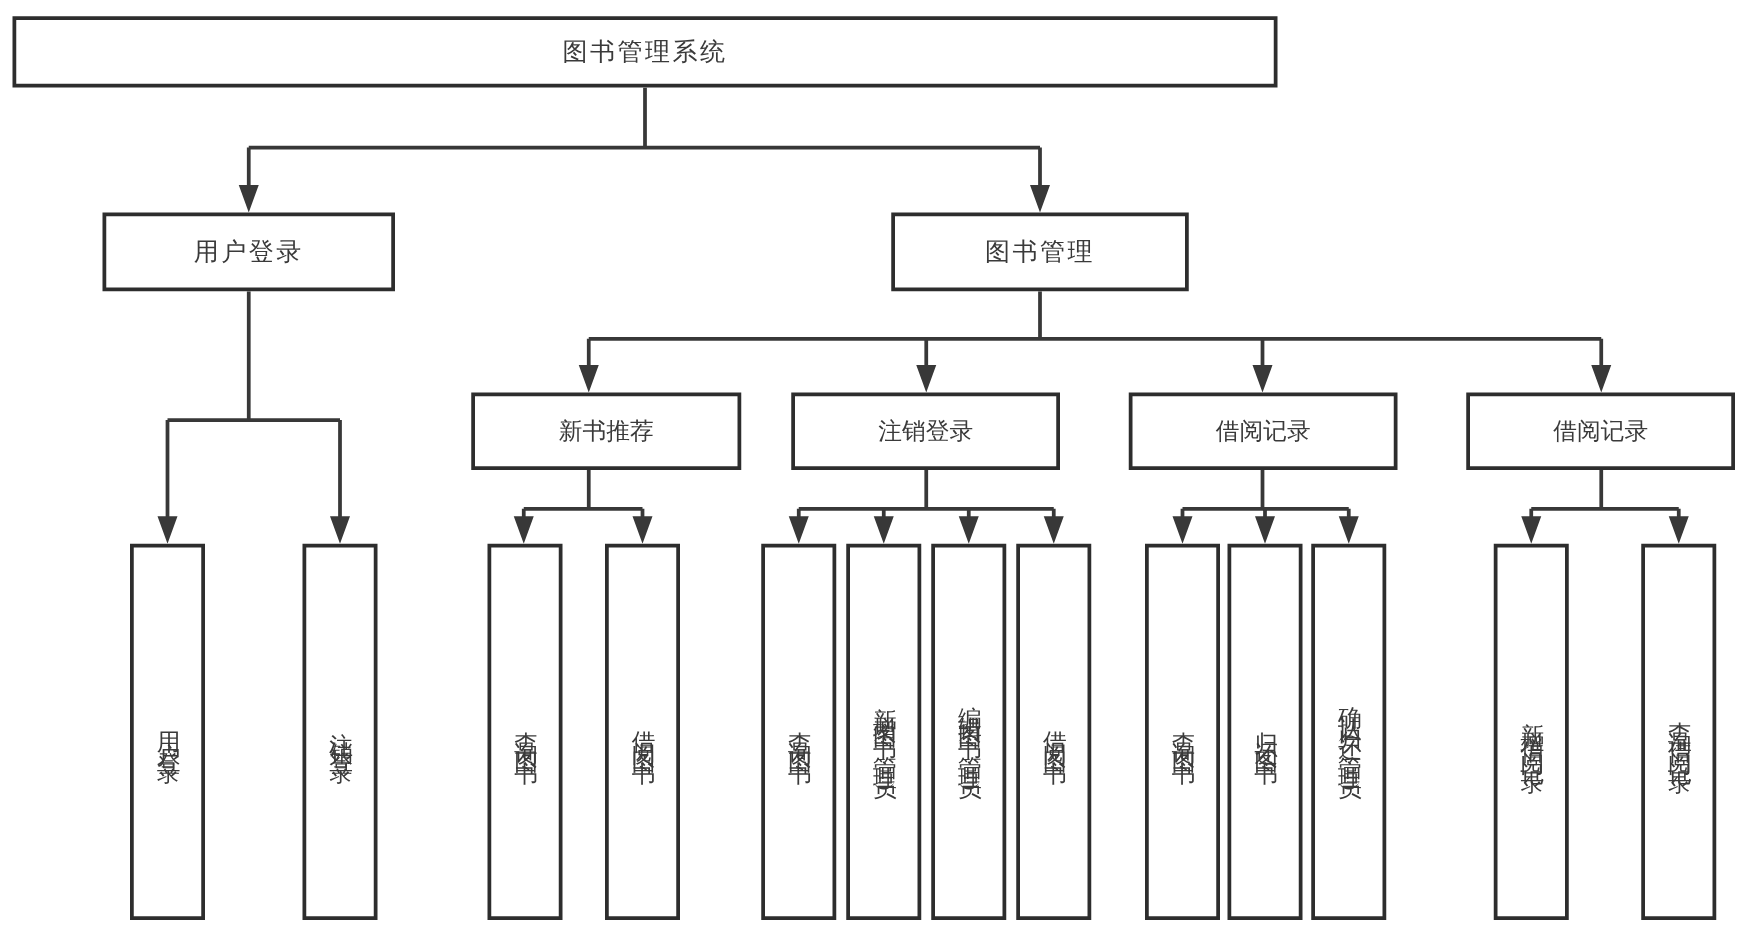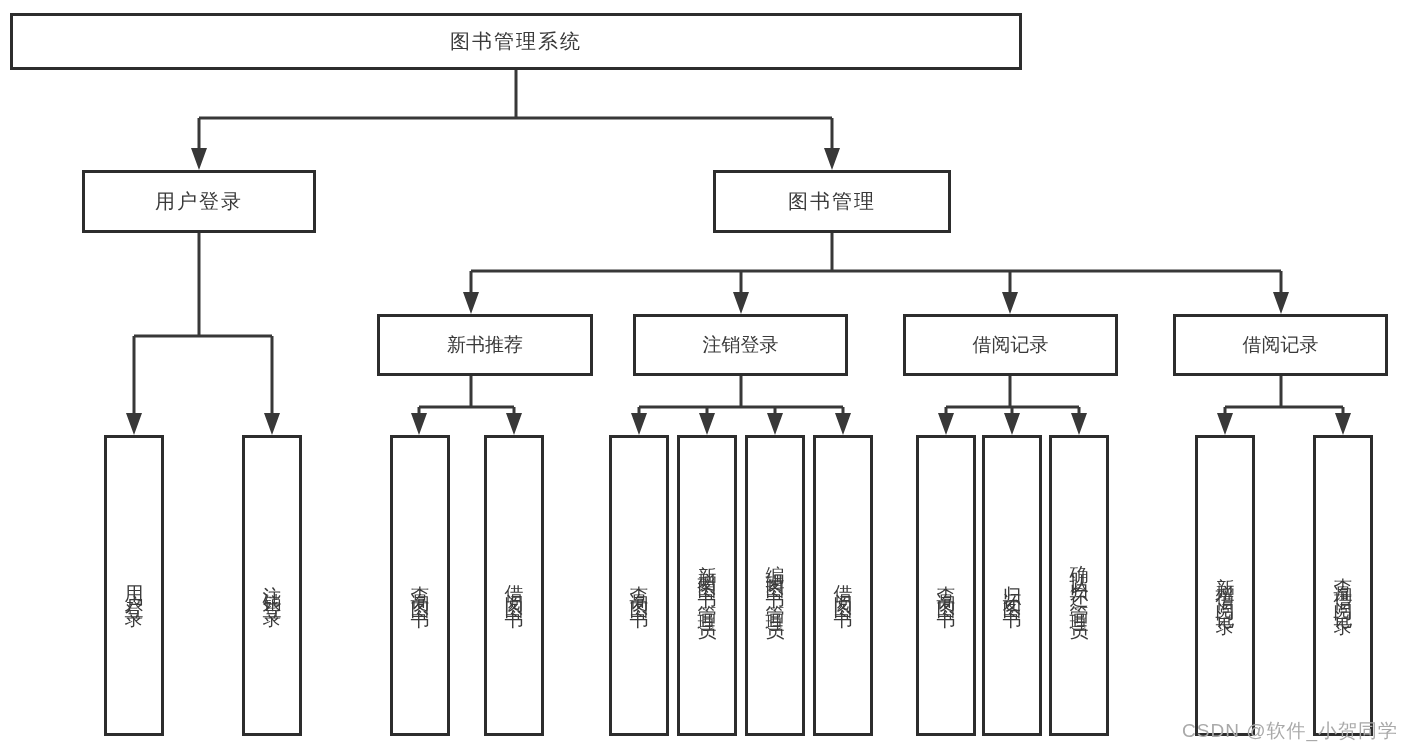--- a/index.html
+++ b/index.html
@@ -88,15 +88,14 @@
   <div class="box leaf" style="left:609px;">查询图书</div>
   <div class="box leaf" style="left:677px;">新增图书（管理员）</div>
   <div class="box leaf" style="left:745px;">编辑图书（管理员）</div>
   <div class="box leaf" style="left:813px;">借阅图书</div>
   <div class="box leaf" style="left:916px;">查询图书</div>
   <div class="box leaf" style="left:982px;">归还图书</div>
   <div class="box leaf" style="left:1049px;">确认归还（管理员）</div>
   <div class="box leaf" style="left:1195px;">新增借阅记录</div>
   <div class="box leaf" style="left:1313px;">查询借阅记录</div>
 
-  <div class="watermark">CSDN @软件_小贺同学</div>
 
 </div>
 
 </body></html>

